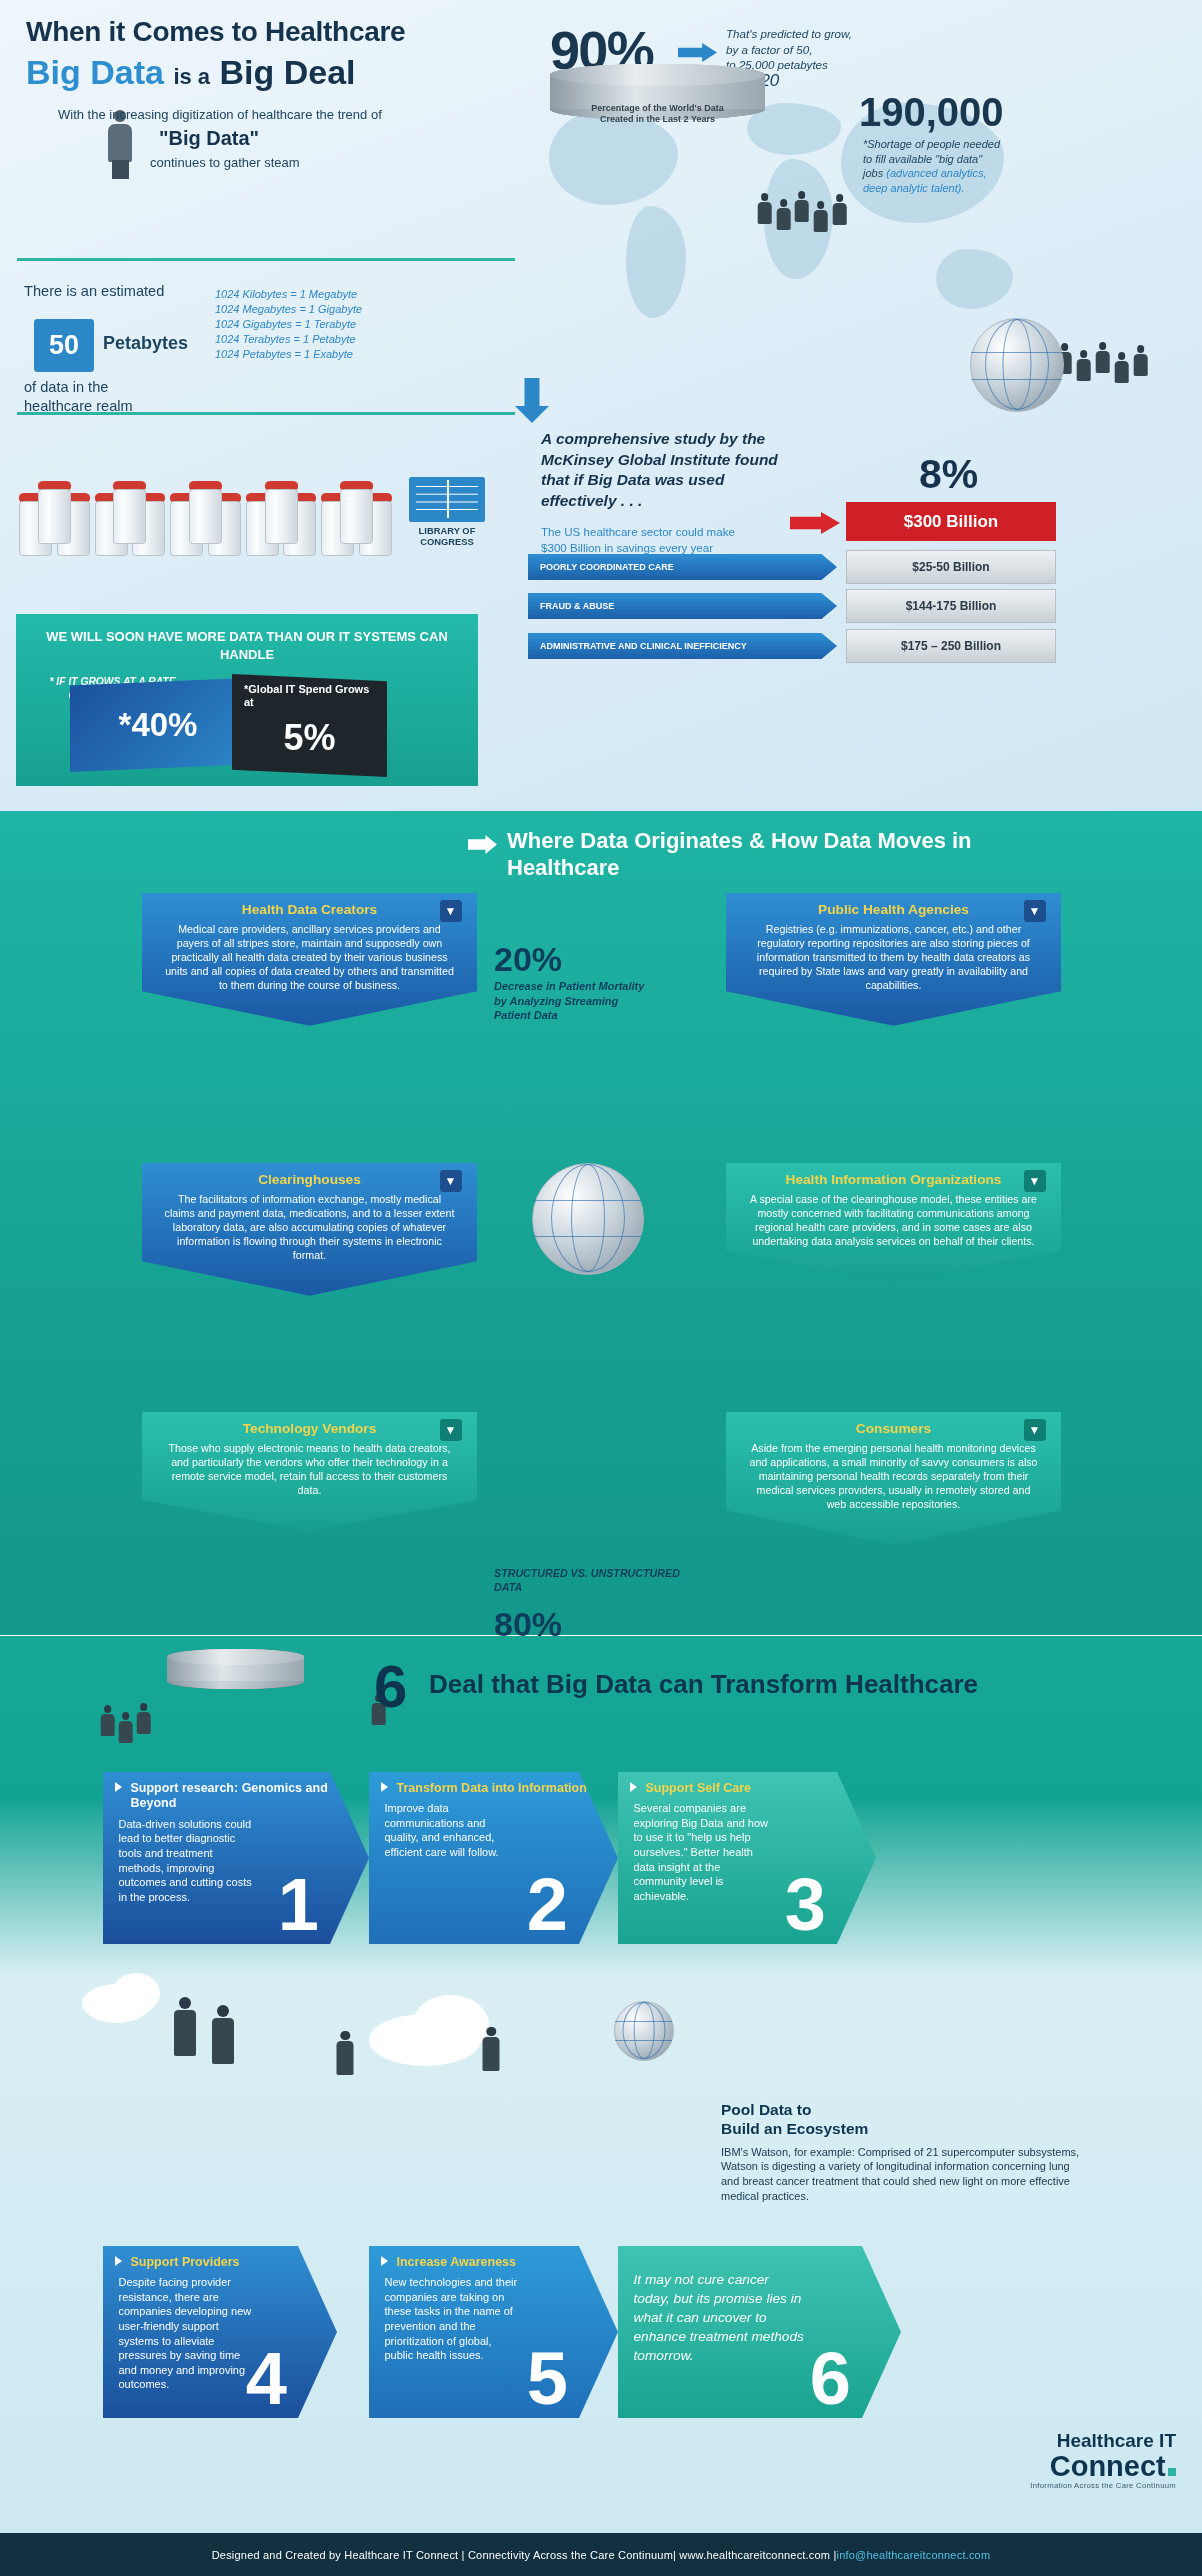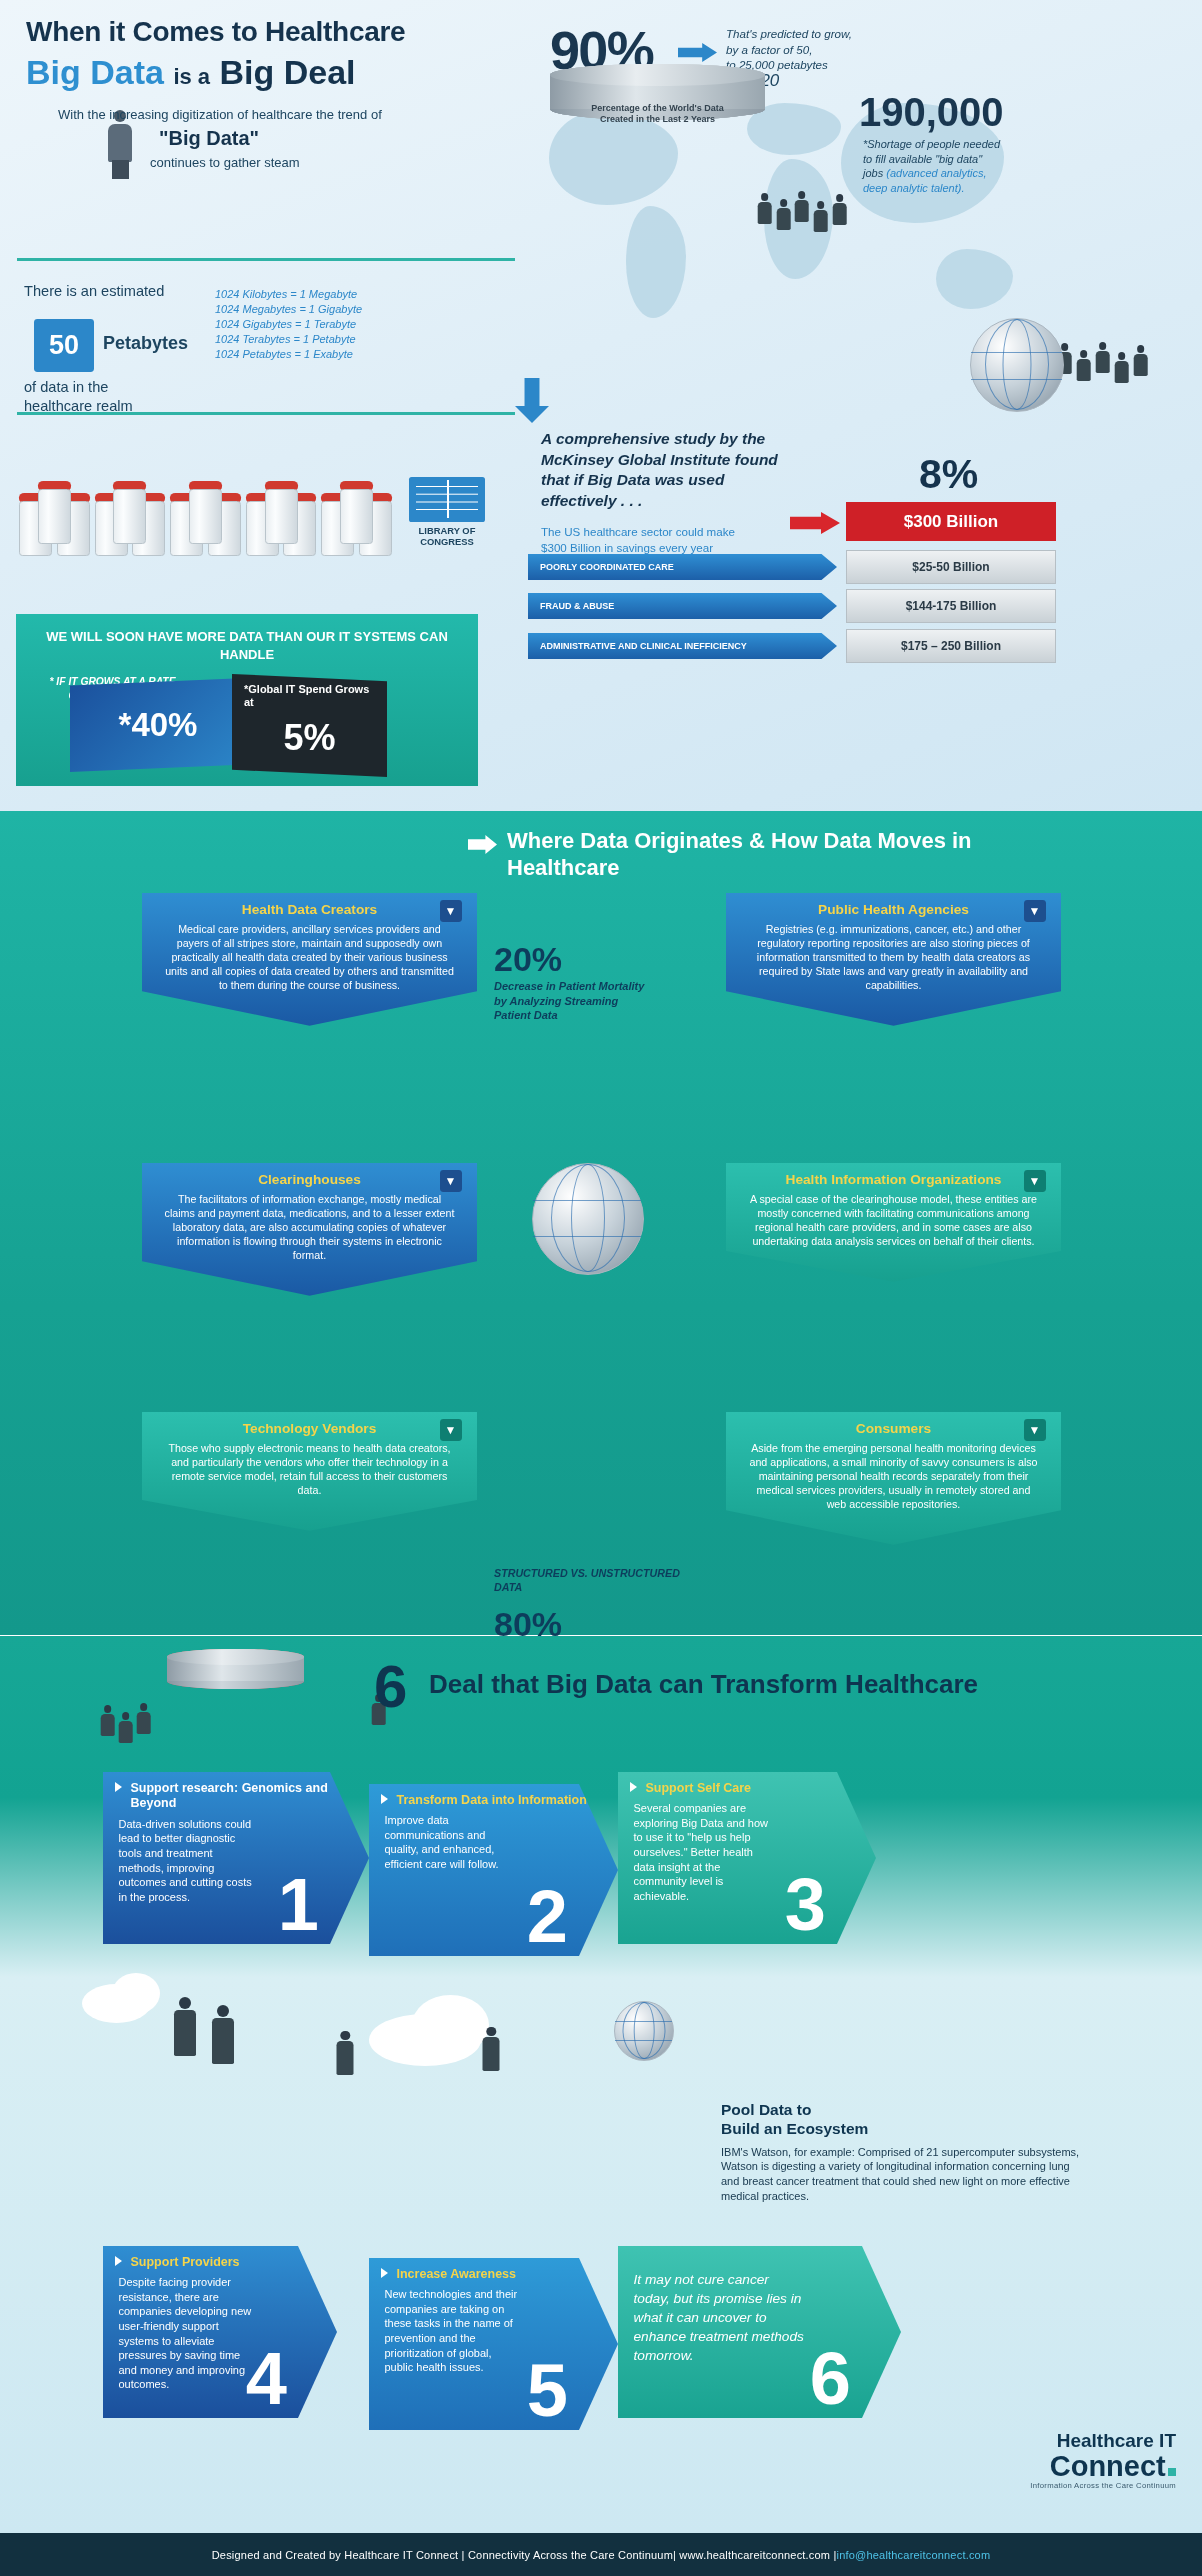--- a/index.html
+++ b/index.html
@@ -141,21 +141,21 @@
   .bignum6 { position:absolute; left:374px; top:15.5px; font-size:60px; font-weight:bold; color:#0e3550;}
 
   .wayarrow { position:absolute; color:#fff; }
   .wayarrow .body { position:relative; height:100%; padding:8.6px 15.5px; box-shadow:0 0 0 6px rgba(255,255,255,.95);
                     clip-path: polygon(0 0, calc(100% - 39px) 0, 100% 50%, calc(100% - 39px) 100%, 0 100%);}
   .wayarrow h4 { margin:0 0 5.2px 0; font-size:12.5px; font-weight:bold; line-height:15.5px;}
   .wayarrow p { margin:0; font-size:11px; line-height:14.6px; width:137px;}
   .wayarrow .n { position:absolute; right:50px; bottom:1.7px; font-size:74px; font-weight:bold; color:#fff; line-height:1;}
   .wayarrow .tri { position:absolute; left:12px; top:10.3px; width:0; height:0; border-left:7.7px solid #fff; border-top:5.2px solid transparent; border-bottom:5.2px solid transparent;}
   .w-blue1 .body { background:linear-gradient(180deg,#2f8ed2,#1b4f9c);}
-  .w-blue2 .body { background:linear-gradient(180deg,#2e9bd8,#1f6fb8);margin-top:12px;}
+  .w-blue2 .body { background:linear-gradient(180deg,#2e9bd8,#1f6fb8);}
   .w-green .body { background:linear-gradient(180deg,#3fc3b2,#19a391);}
   .wayarrow h4.ylw { color:#f5d44a; }
 
   .pool { position:absolute; left:721px; top:464px; width:361px;}
   .pool h4 { margin:0 0 6.9px 0; font-size:15.5px; font-weight:bold; color:#0e3550; line-height:19px;}
   .pool p { margin:0; font-size:11px; color:#17384e; line-height:14.6px;}
 
   .cloud { position:absolute; background:#fff; border-radius:50%;}
   .footer { position:absolute; left:0; top:2533px; width:1202px; height:43px; background:#12303f; color:#fff;
             display:flex; align-items:center; justify-content:center; font-size:11px; letter-spacing:0.2px;}

